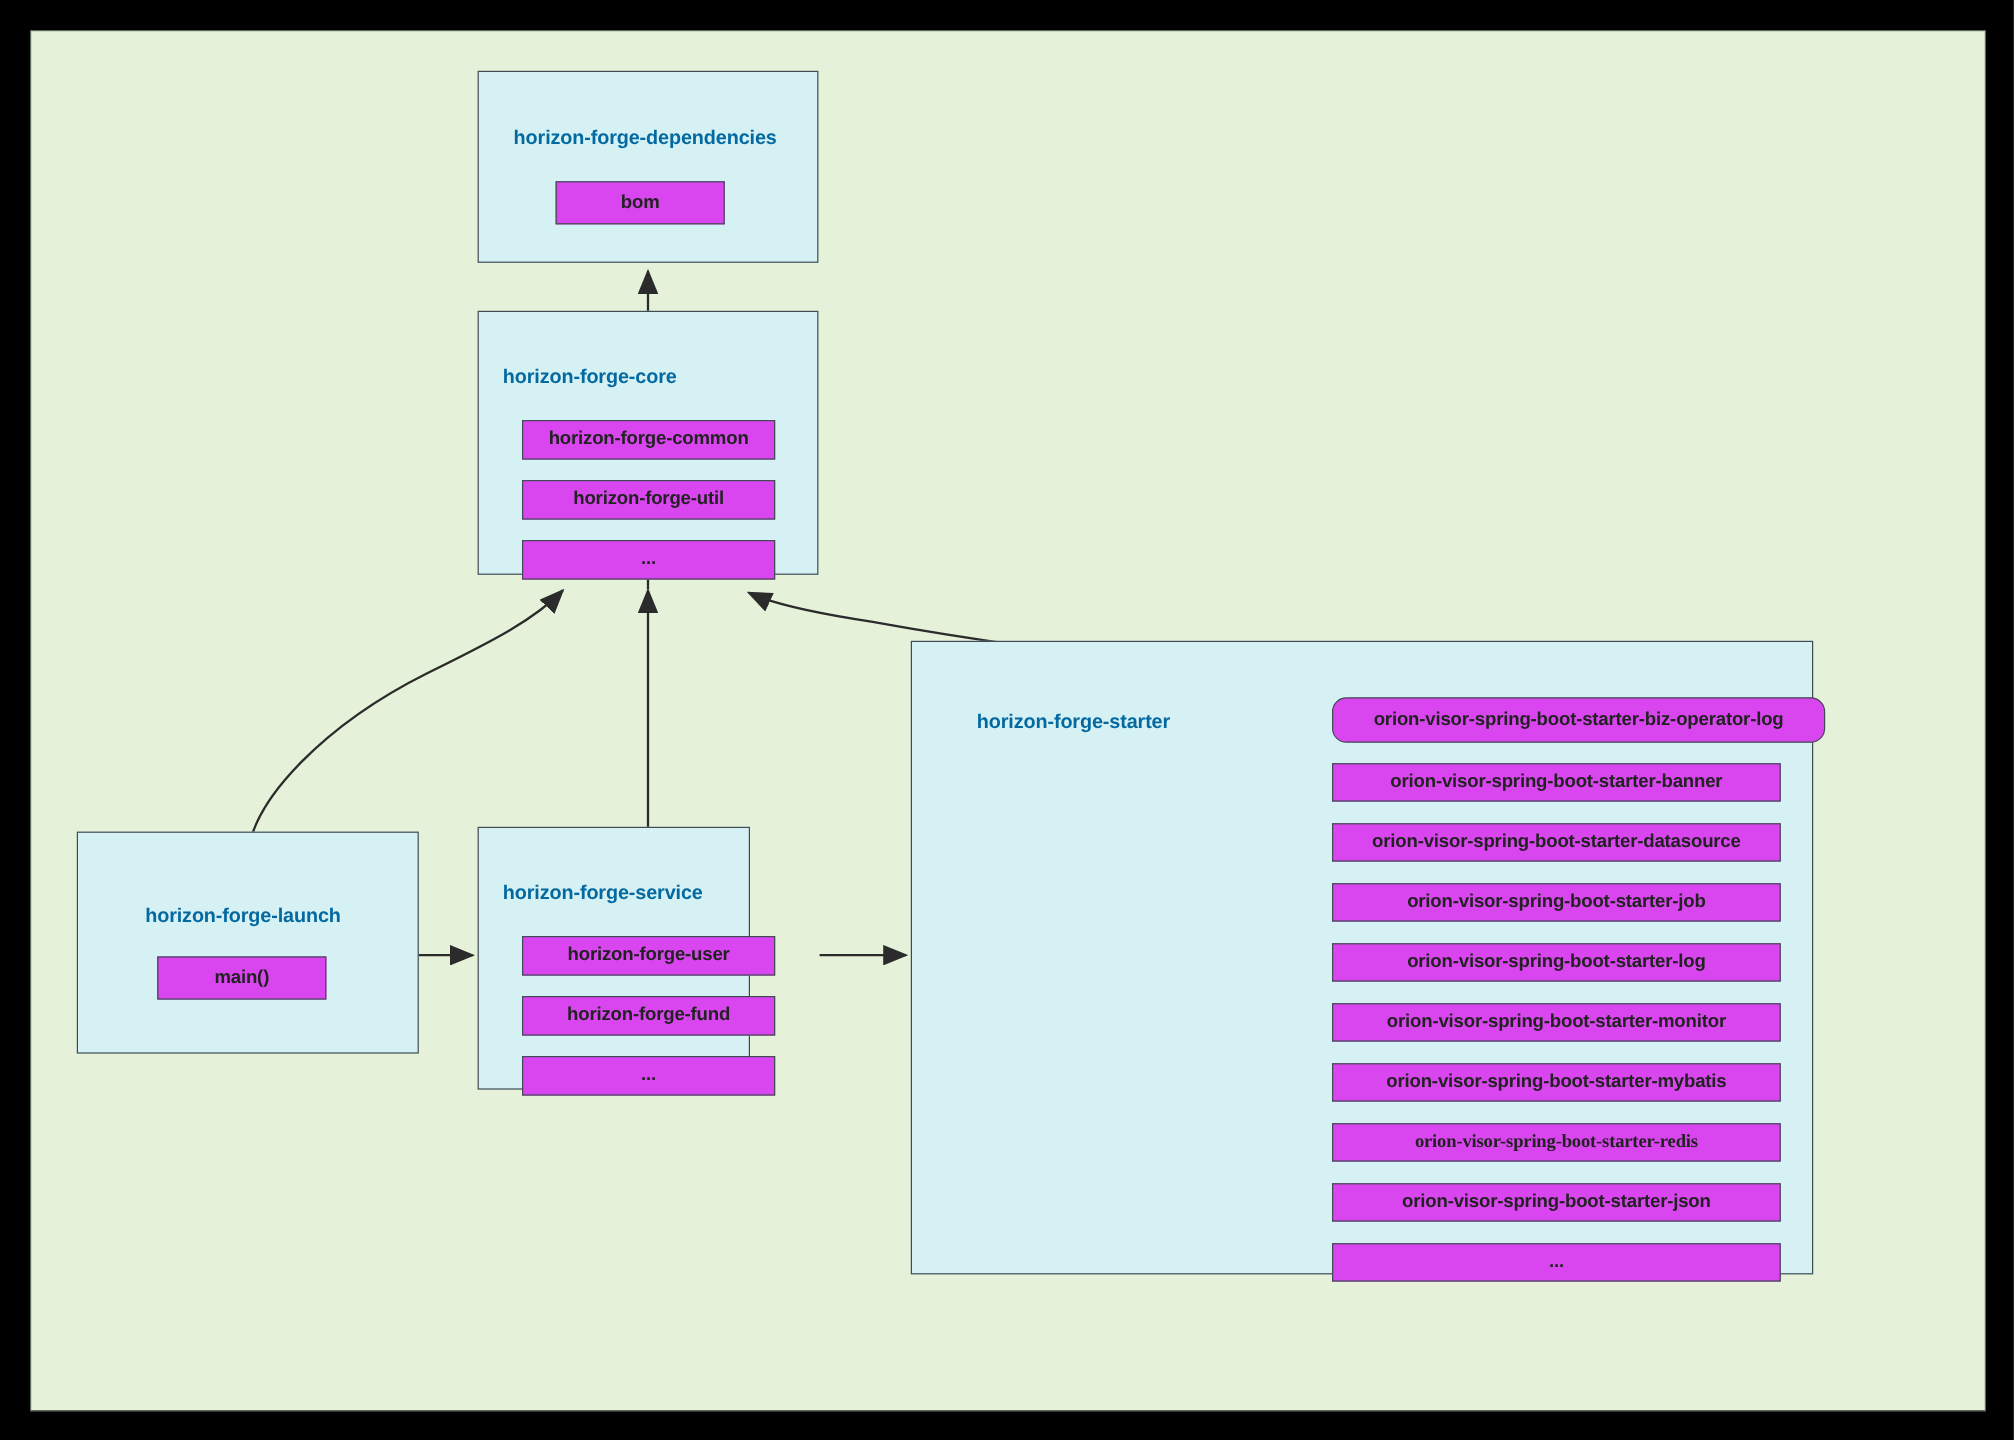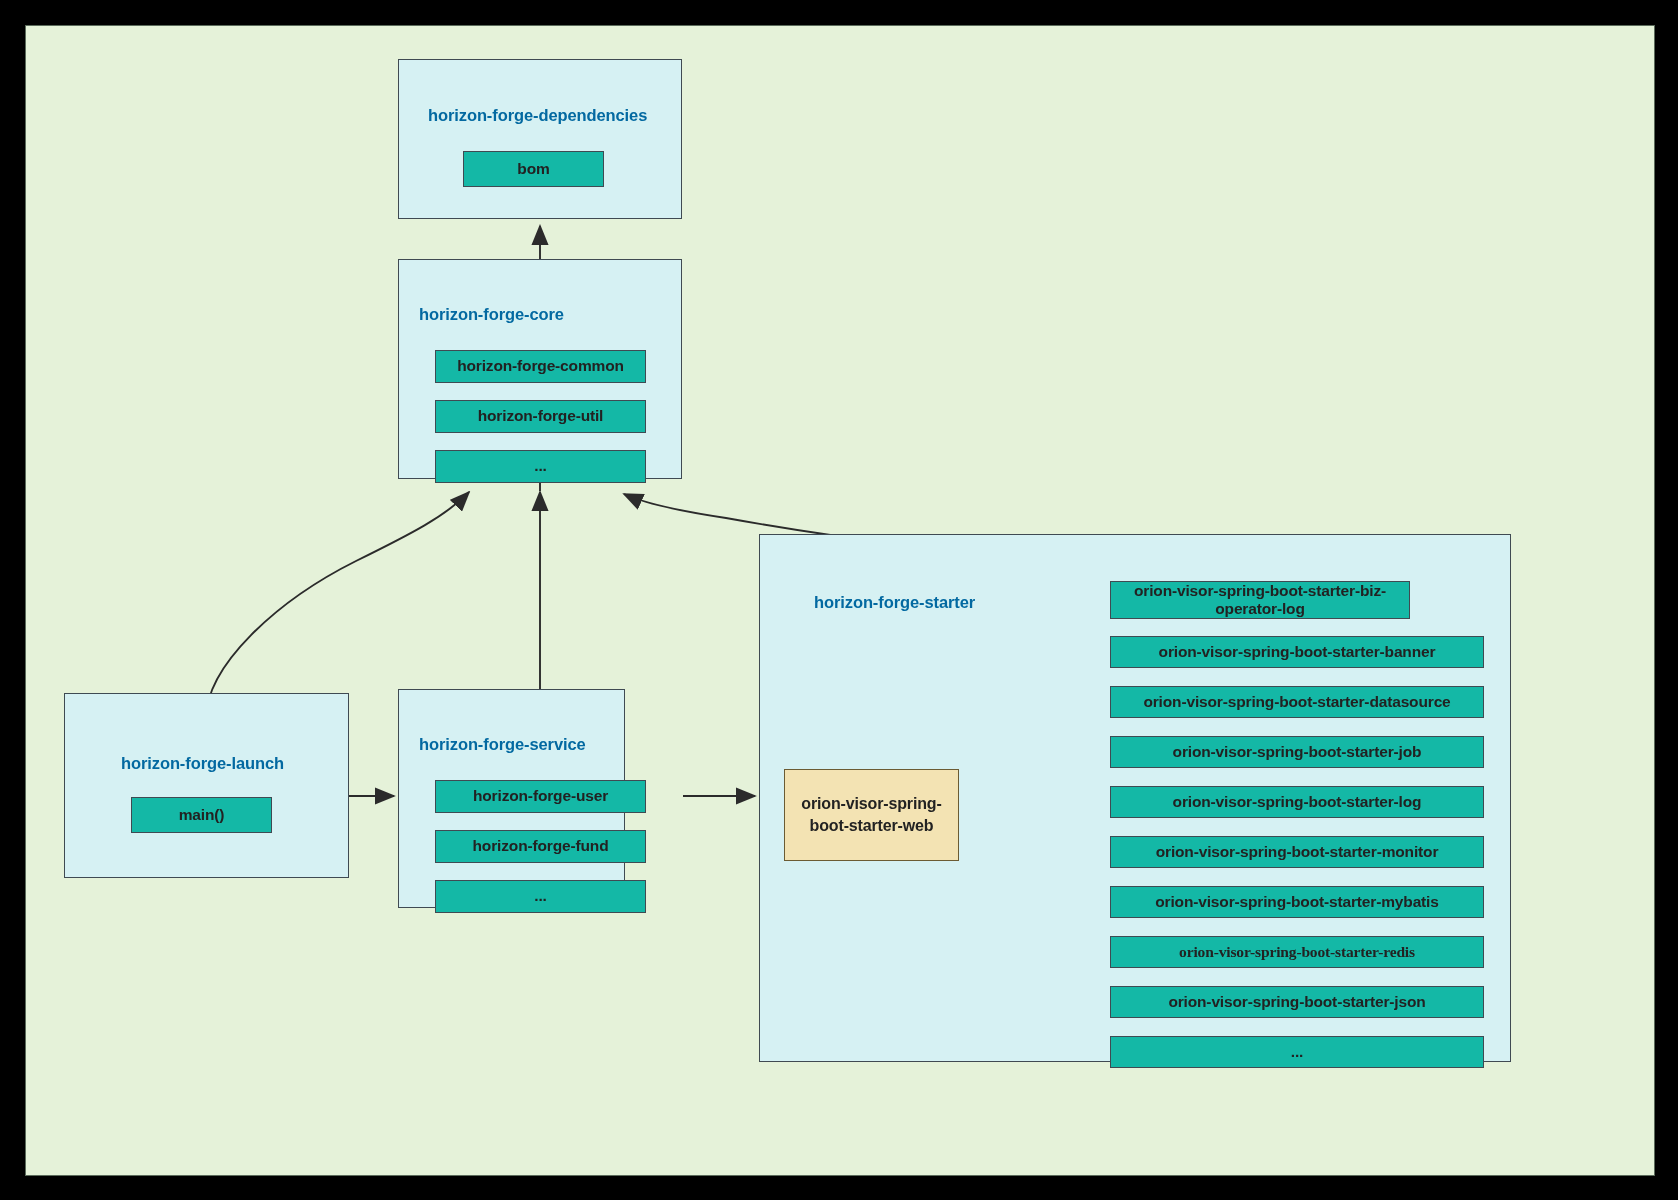--- a/index.html
+++ b/index.html
@@ -4,21 +4,21 @@
 <style>
   html,body{margin:0;padding:0;background:#000;}
   body{width:1678px;height:1200px;overflow:hidden;
        font-family:"Liberation Sans","DejaVu Sans",sans-serif;}
   #canvas{position:absolute;left:25px;top:25px;width:1630px;height:1151px;
           background:#e5f2d9;border:1px solid #5b6b5b;box-sizing:border-box;}
   #edges{position:absolute;left:0;top:0;width:1630px;height:1151px;pointer-events:none;}
   .group{position:absolute;background:#d6f1f3;border:1.6px solid #3f4a52;box-sizing:border-box;}
   .group-title{position:absolute;color:#0369a1;font-weight:bold;font-size:16.5px;
                letter-spacing:-0.1px;white-space:nowrap;}
-  .leaf{position:absolute;background:#14b8a6;border:1.6px solid #3f4a52;box-sizing:border-box;
+  .leaf{position:absolute;background:#d946ef;border:1.6px solid #3f4a52;box-sizing:border-box;
         display:flex;align-items:center;justify-content:center;text-align:center;
         color:#222;font-weight:bold;font-size:15.5px;line-height:1.18;letter-spacing:-0.15px;
         padding:2px 6px;}
   .leaf.web{background:#f3e3b3;border-color:#6b5b33;font-size:16px;line-height:1.35;}
   .leaf.small{font-size:15.5px;}
 </style>
 </head>
 <body>
 
 <div id="canvas">
@@ -76,23 +76,22 @@
   <div class="group" style="left:372px;top:663px;width:227px;height:219px;">
     <div class="group-title" style="left:20px;top:45px;">horizon-forge-service</div>
     <div class="leaf" style="left:36px;top:90px;width:211px;height:33px;">horizon-forge-user</div>
     <div class="leaf" style="left:36px;top:140px;width:211px;height:33px;">horizon-forge-fund</div>
     <div class="leaf" style="left:36px;top:190px;width:211px;height:33px;">...</div>
   </div>
 
   <div class="group" style="left:713px;top:508px;width:752px;height:528px;margin-left:20px;">
     <div class="group-title" style="left:54px;top:58px;">horizon-forge-starter</div>
 
-    <div class="leaf web" style="left:24px;top:234px;width:175px;height:92px;">orion-visor-spring-boot-starter-web</div>
 
-    <div class="leaf small" style="left:350px;top:46px;width:300px;height:38px;">orion-visor-spring-boot-starter-biz-operator-log</div>
+    <div class="leaf small" style="left:350px;top:46px;width:411px;height:38px;border-radius:12px;">orion-visor-spring-boot-starter-biz-operator-log</div>
     <div class="leaf small" style="left:350px;top:101px;width:374px;height:32px;">orion-visor-spring-boot-starter-banner</div>
     <div class="leaf small" style="left:350px;top:151px;width:374px;height:32px;">orion-visor-spring-boot-starter-datasource</div>
     <div class="leaf small" style="left:350px;top:201px;width:374px;height:32px;">orion-visor-spring-boot-starter-job</div>
     <div class="leaf small" style="left:350px;top:251px;width:374px;height:32px;">orion-visor-spring-boot-starter-log</div>
     <div class="leaf small" style="left:350px;top:351px;width:374px;height:32px;">orion-visor-spring-boot-starter-mybatis</div>
     <div class="leaf small" style="left:350px;top:301px;width:374px;height:32px;">orion-visor-spring-boot-starter-monitor</div>
     <div class="leaf small" style="left:350px;top:401px;width:374px;height:32px;font-family:Liberation Serif, serif;">orion-visor-spring-boot-starter-redis</div>
     <div class="leaf small" style="left:350px;top:451px;width:374px;height:32px;">orion-visor-spring-boot-starter-json</div>
     <div class="leaf small" style="left:350px;top:501px;width:374px;height:32px;">...</div>
   </div>

